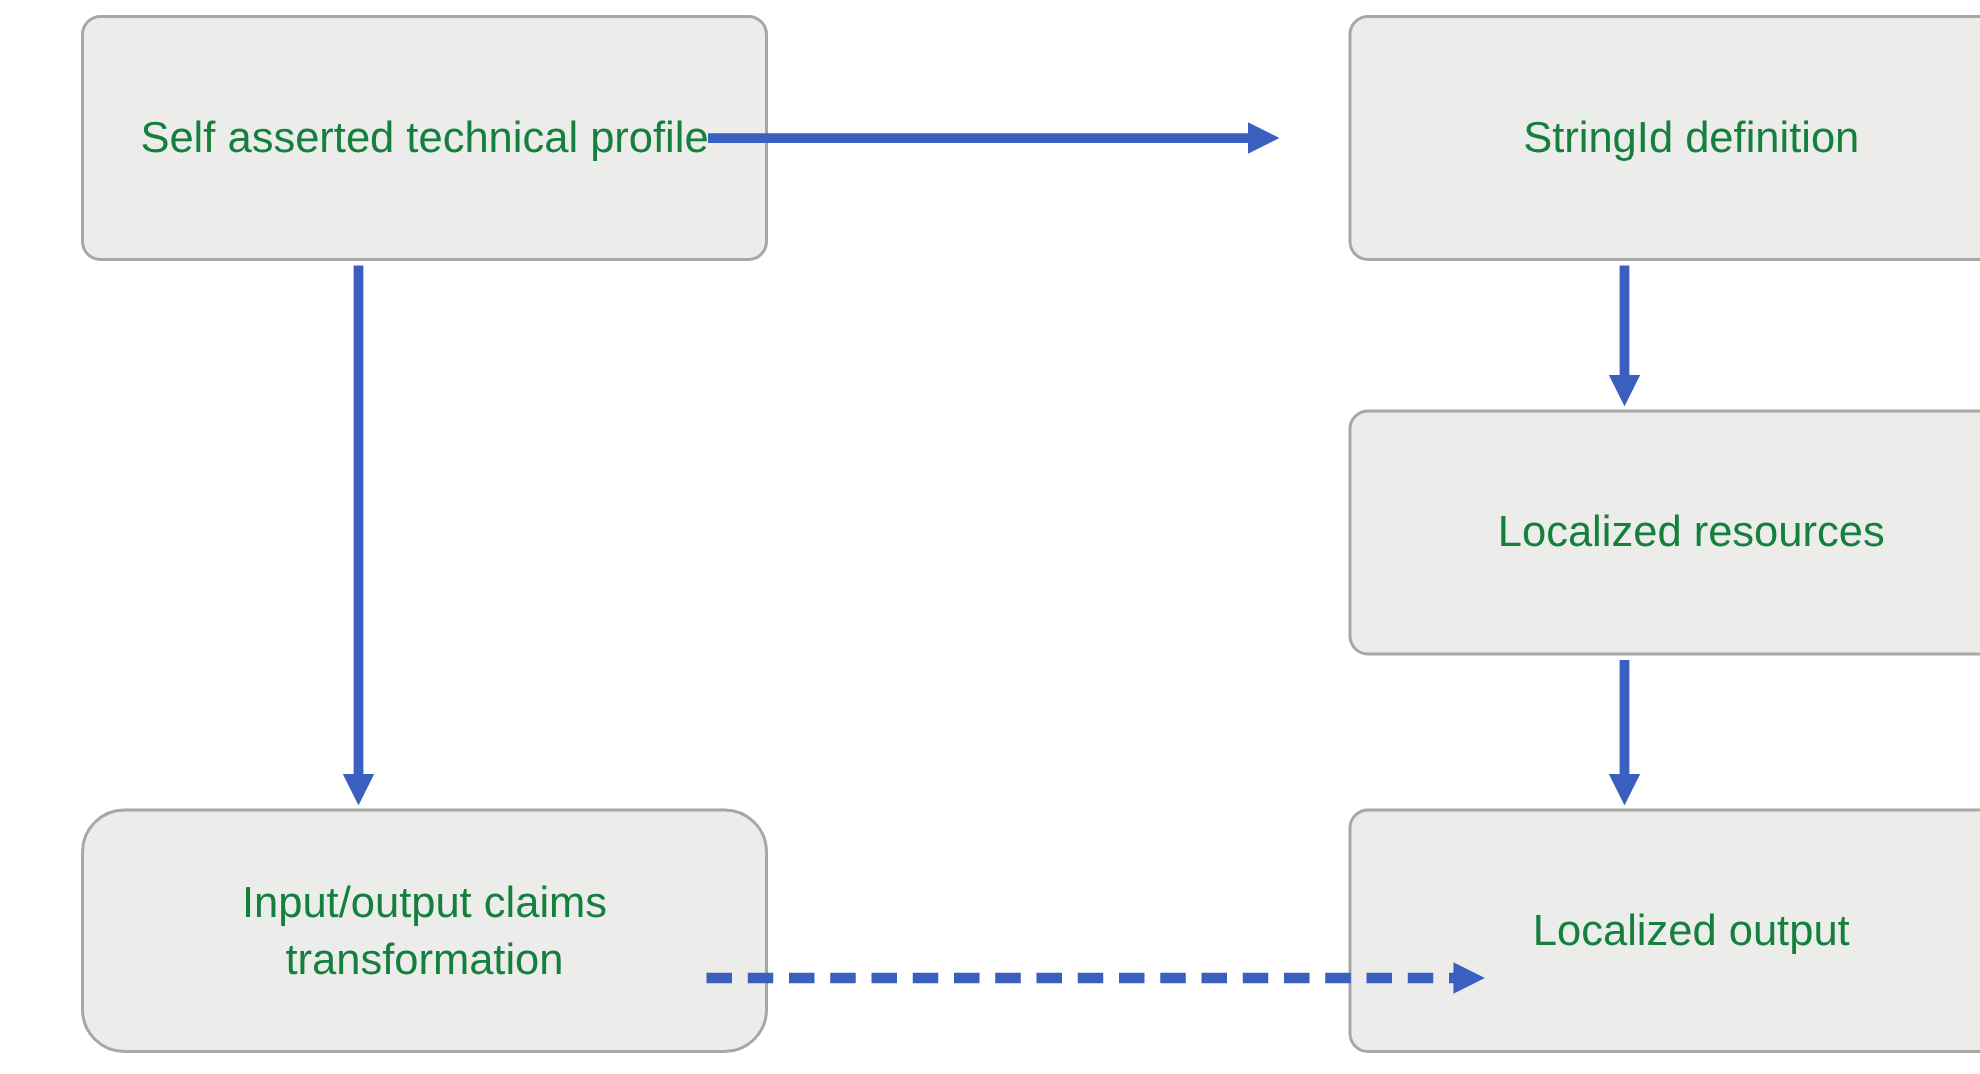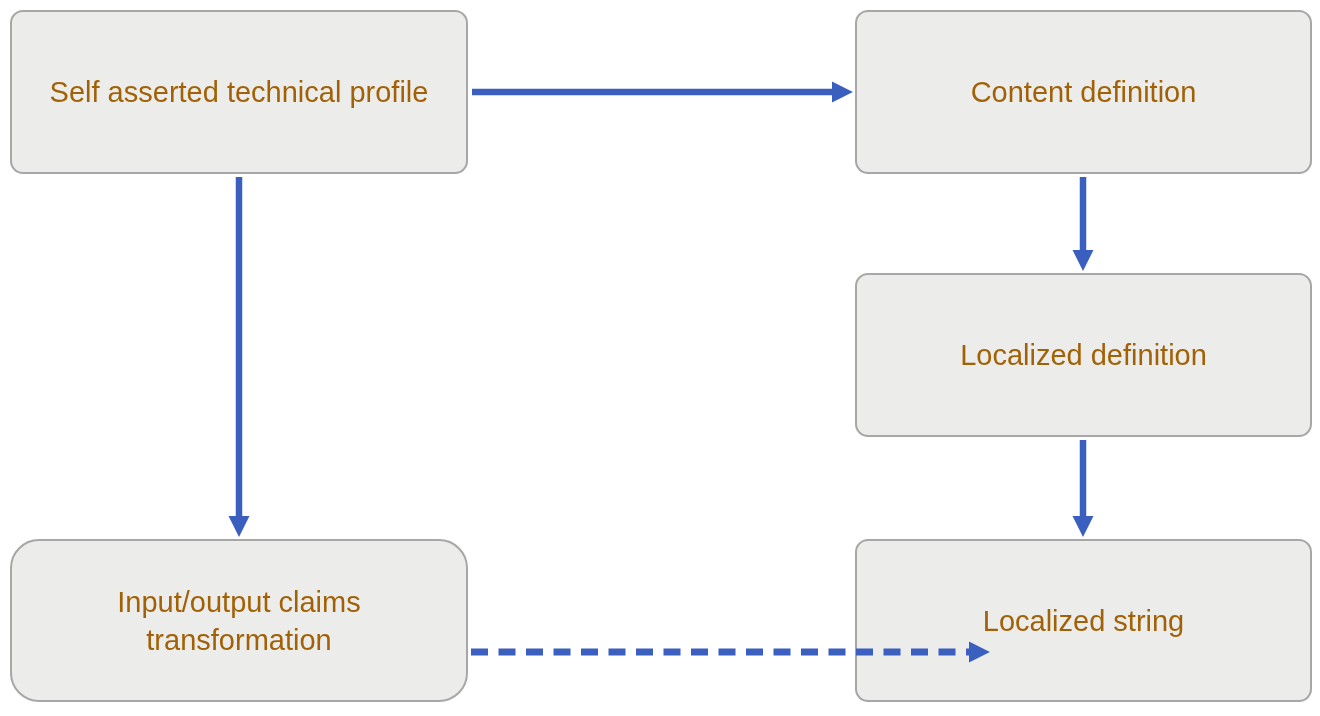--- a/index.html
+++ b/index.html
@@ -18,23 +18,24 @@
   .node {
     position: absolute;
     box-sizing: border-box;
     background: #ECECEB;
     border: 2px solid #A7A7A7;
     border-radius: 13px;
     display: flex;
     align-items: center;
     justify-content: center;
     text-align: center;
-    color: #a16207;
+    color: #15803d;
     font-size: 29px;
     line-height: 38px;
+    margin-left: 44px;
   }
   .node .label {
     display: block;
     max-width: 400px;
   }
   .node .sub-label {
     display: block;
     font-weight: bold;
   }
   #node-self-asserted        { left: 10px;  top: 10px;  width: 458px; height: 164px; }
@@ -53,30 +54,30 @@
 </head>
 <body>
 
 <div class="canvas">
 
   <div class="node" id="node-self-asserted">
     <span class="label">Self asserted technical profile</span>
   </div>
 
   <div class="node" id="node-content-definition">
-    <span class="label">Content definition</span>
+    <span class="label">StringId definition</span>
   </div>
 
   <div class="node" id="node-localized-resources">
-    <span class="label">Localized definition</span>
+    <span class="label">Localized resources</span>
   </div>
 
   <div class="node" id="node-localized-string">
     <span class="label">
-      <span>Localized string</span>
+      <span>Localized output</span>
     </span>
   </div>
 
   <div class="node" id="node-claims-transform">
     <span class="label">Input/output claims transformation</span>
   </div>
 
   <svg class="arrows" viewBox="0 0 1320 716" xmlns="http://www.w3.org/2000/svg">
     <defs>
       <marker id="ah" viewBox="0 0 10 10" refX="0.5" refY="5" markerWidth="21" markerHeight="27" orient="auto" markerUnits="userSpaceOnUse">

